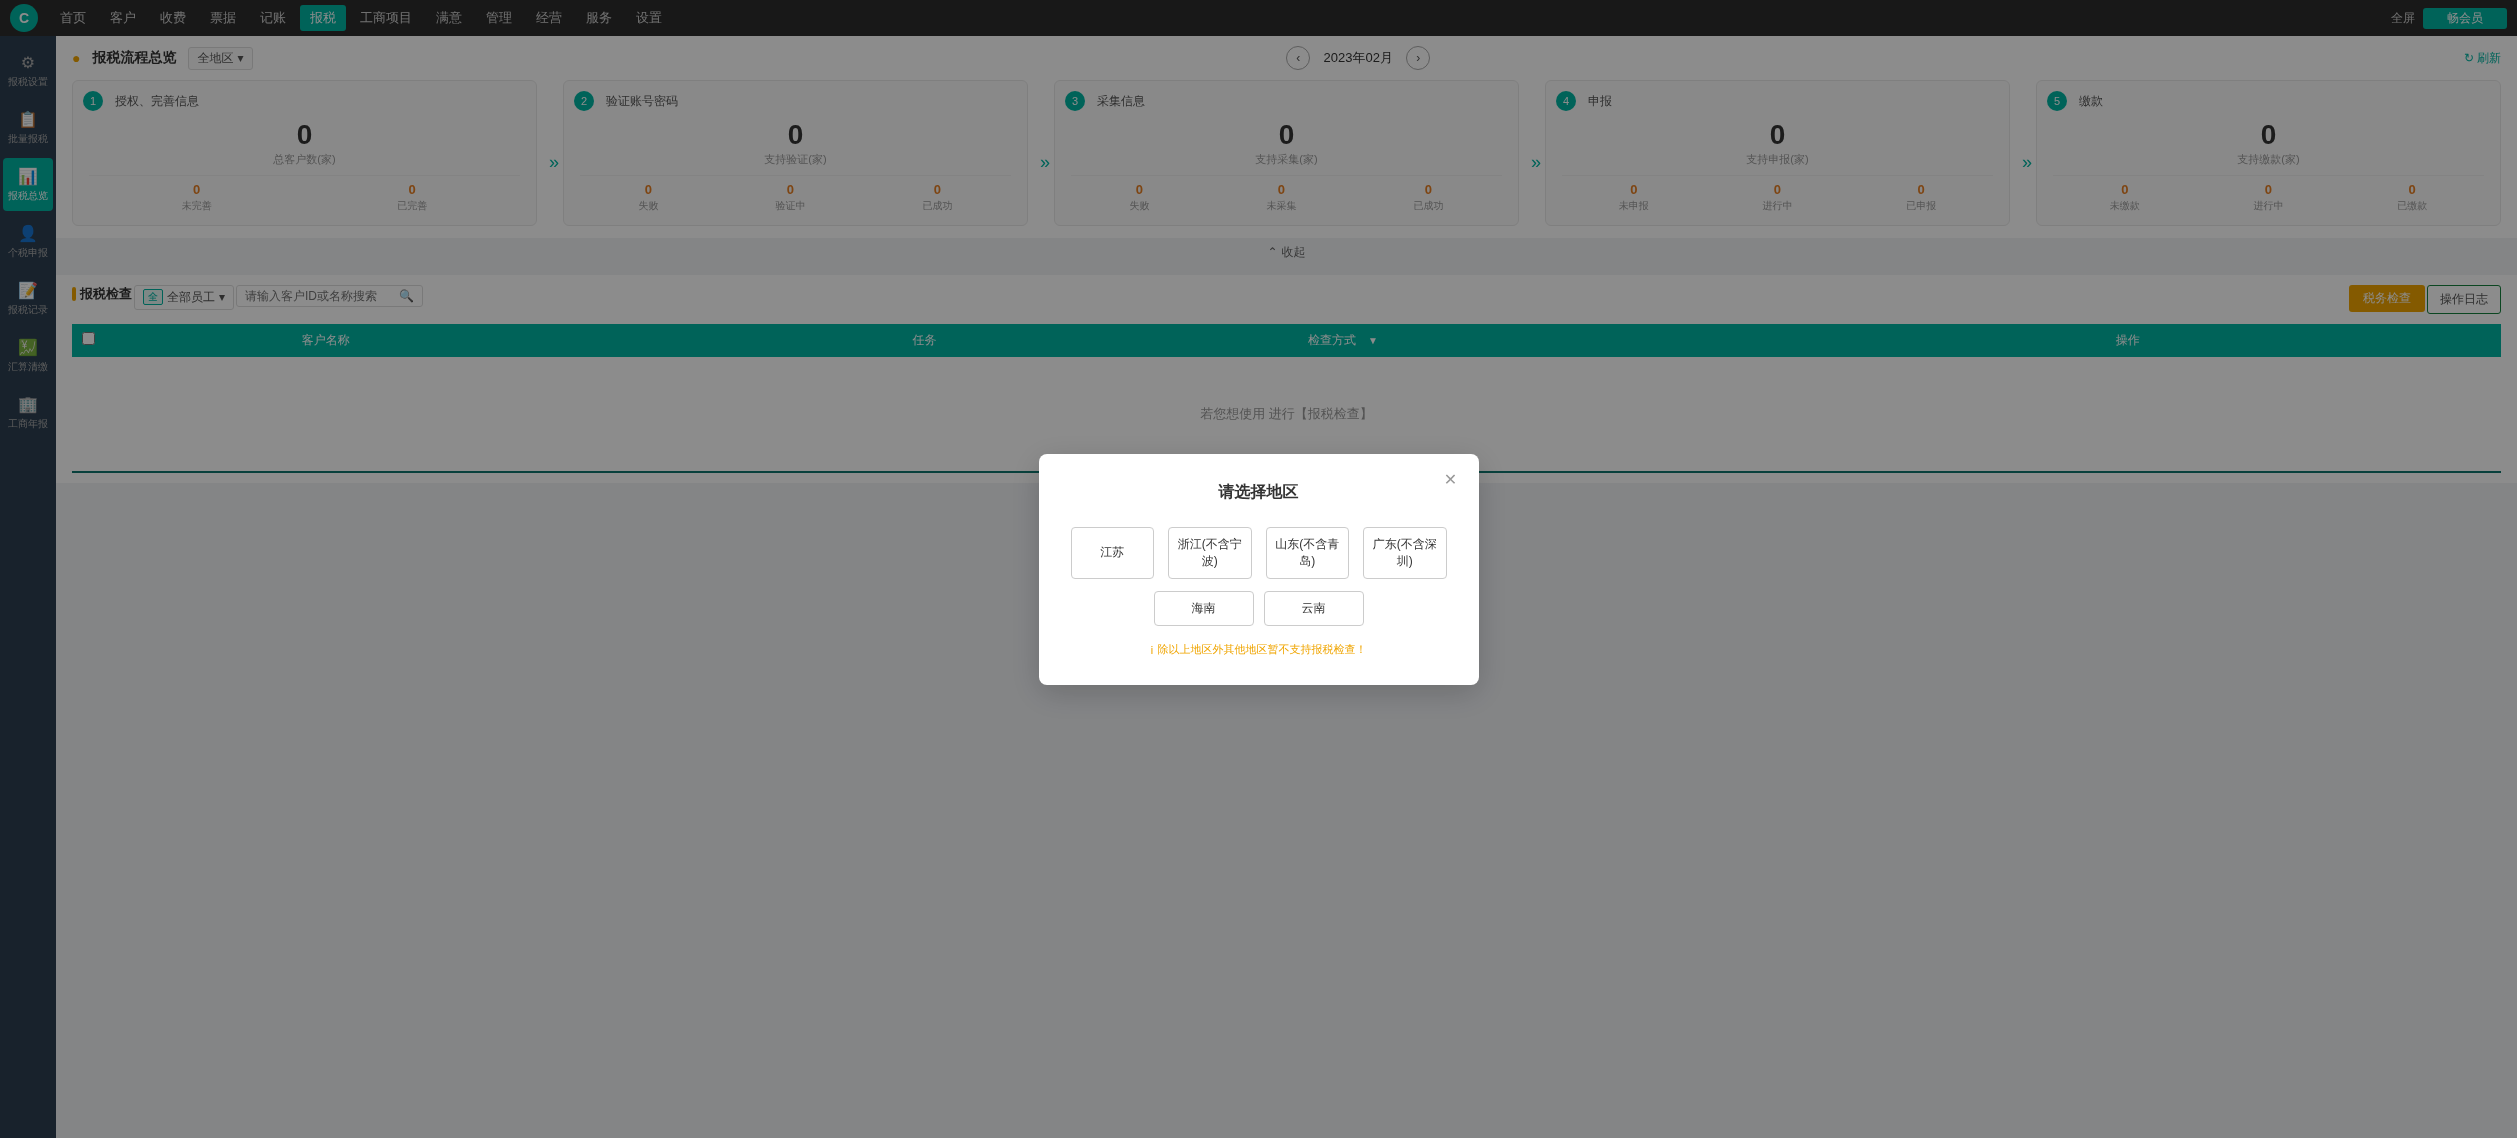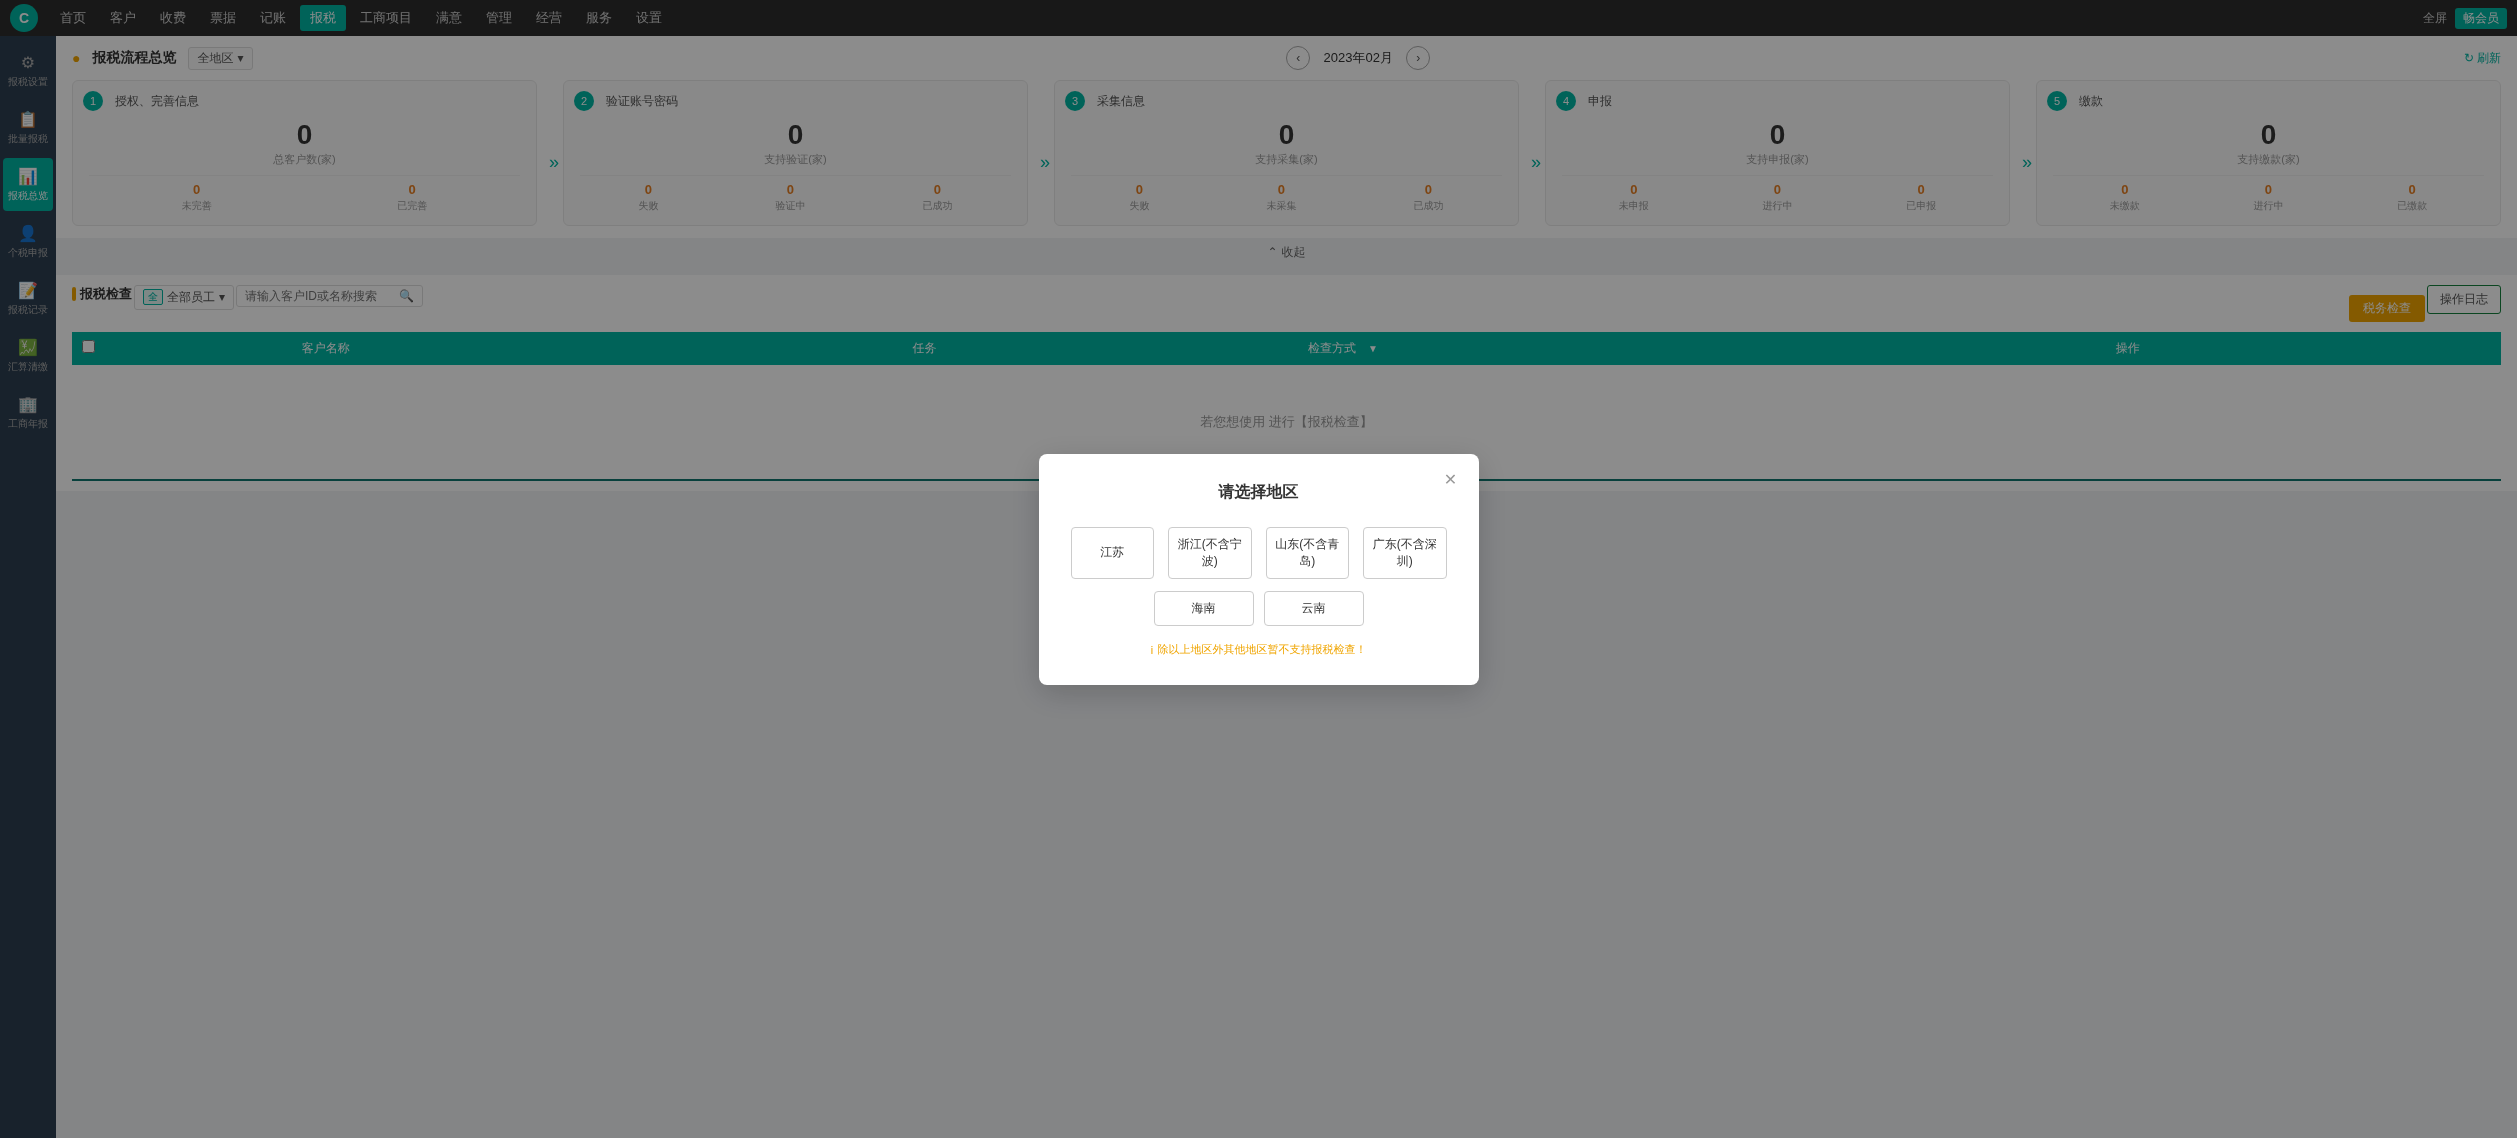--- a/index.html
+++ b/index.html
@@ -309,21 +309,20 @@
     }
     .check-btn {
       margin-left: auto;
       background: #f0a500;
       color: #fff;
       border: none;
       padding: 5px 14px;
       border-radius: 3px;
       cursor: pointer;
       font-size: 12px;
-      margin-top: 10px;
     }
     .ops-log-btn {
       background: #fff;
       border: 1px solid #15803d;
       padding: 5px 12px;
       border-radius: 3px;
       cursor: pointer;
       font-size: 12px;
       color: #555;
     }
@@ -460,21 +459,21 @@
   <div class="top-nav-item">记账</div>
   <div class="top-nav-item active">报税</div>
   <div class="top-nav-item">工商项目</div>
   <div class="top-nav-item">满意</div>
   <div class="top-nav-item">管理</div>
   <div class="top-nav-item">经营</div>
   <div class="top-nav-item">服务</div>
   <div class="top-nav-item">设置</div>
   <div class="top-nav-right">
     <span>全屏</span>
-    <span style="background:#00b5a3;color:#fff;padding:2px 8px;border-radius:3px;">畅会员</span>
+    <span style="background:#00b5a3;color:#fff;padding:2px 24px;border-radius:3px;">畅会员</span>
   </div>
 </div>
 
 <div class="layout">
 
   <div class="sidebar">
     <div class="sidebar-item">
       <div class="sidebar-icon">⚙</div>
       <span>报税设置</span>
     </div>

